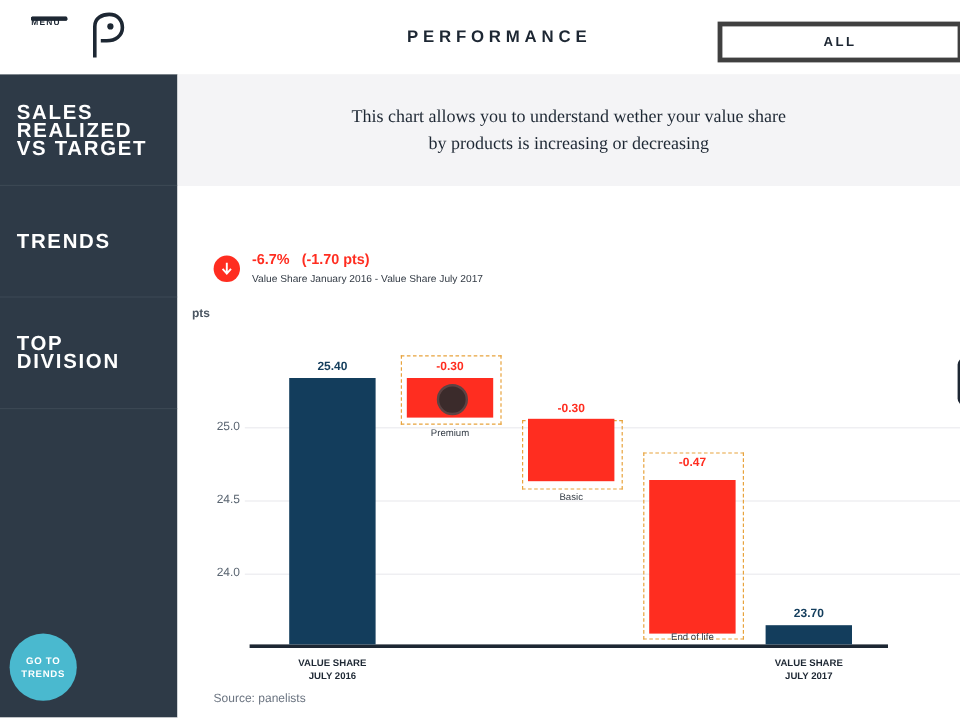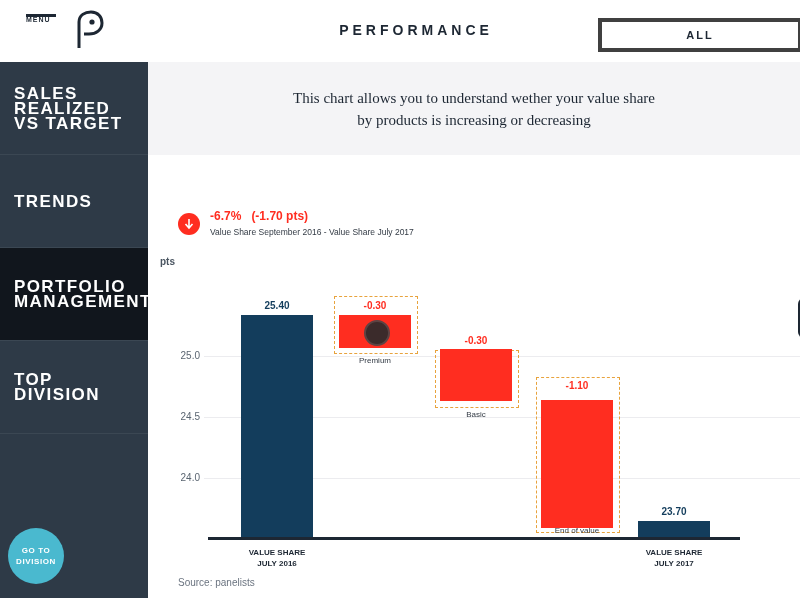--- a/index.html
+++ b/index.html
@@ -174,29 +174,26 @@
   </div>
 </div>
 
 <div class="sidebar">
   <div class="nav-item">
     <span>SALES REALIZED VS TARGET</span>
   </div>
   <div class="nav-item">
     <span>TRENDS</span>
   </div>
-  <div class="nav-item active">
-    <span>PORTFOLIO MANAGEMENT</span>
-  </div>
   <div class="nav-item">
     <span>TOP DIVISION</span>
   </div>
 
   <div class="staging-btn">
-    <span>GO TO DIVISION</span>
+    <span>GO TO TRENDS</span>
   </div>
 </div>
 
 <div class="main">
 
   <div class="subtitle-band">
     <div class="subtitle">
       <span>This chart allows you to understand wether your value share</span><br>
       <span>by products is increasing or decreasing</span>
     </div>
@@ -207,21 +204,21 @@
     <div class="delta">
       <div class="delta-circle">
         <svg width="10" height="12" viewBox="0 0 10 12">
           <path d="M5 1 L5 9 M1.5 6 L5 10 L8.5 6" fill="none" stroke="#ffffff" stroke-width="1.6"></path>
         </svg>
       </div>
       <div class="delta-val">
         <span>-6.7%</span>
         &nbsp;&nbsp;<span class="sub">(-1.70 pts)</span>
       </div>
-      <div class="delta-desc">Value Share September 2016 - Value Share July 2017</div>
+      <div class="delta-desc">Value Share January 2016 - Value Share July 2017</div>
     </div>
 
     <div class="pts-label">pts</div>
 
     <div class="gridline" style="top:201px;"></div>
     <div class="gridline" style="top:262px;"></div>
     <div class="gridline" style="top:323px;"></div>
 
     <div class="ytick" style="top:195px;">25.0</div>
     <div class="ytick" style="top:256px;">24.5</div>
@@ -239,22 +236,22 @@
     <div class="bar-val red" style="left:186px;top:145px;width:82px;">-0.30</div>
     <div class="bar-cat small" style="left:186px;top:200px;width:82px;">Premium</div>
 
     <div class="dashbox" style="left:287px;top:195px;width:82px;height:56px;"></div>
     <div class="bar bar-red" style="left:292px;top:194px;width:72px;height:52px;"></div>
     <div class="bar-val red" style="left:287px;top:180px;width:82px;">-0.30</div>
     <div class="bar-cat small" style="left:287px;top:254px;width:82px;">Basic</div>
 
     <div class="dashbox" style="left:388px;top:222px;width:82px;height:154px;"></div>
     <div class="bar bar-red" style="left:393px;top:245px;width:72px;height:128px;"></div>
-    <div class="bar-val red" style="left:388px;top:225px;width:82px;">-1.10</div>
-    <div class="bar-cat small" style="left:388px;top:370px;width:82px;">End of value</div>
+    <div class="bar-val red" style="left:388px;top:225px;width:82px;">-0.47</div>
+    <div class="bar-cat small" style="left:388px;top:370px;width:82px;">End of life</div>
 
     <div class="bar bar-blue" style="left:490px;top:366px;width:72px;height:16px;"></div>
     <div class="bar-val blue" style="left:490px;top:351px;width:72px;">23.70</div>
     <div class="bar-cat" style="left:470px;top:392px;width:112px;">VALUE SHARE<br>JULY 2017</div>
 
     <div class="source">Source: panelists</div>
   </div>
 
   <div class="kebab">
     <i></i>

